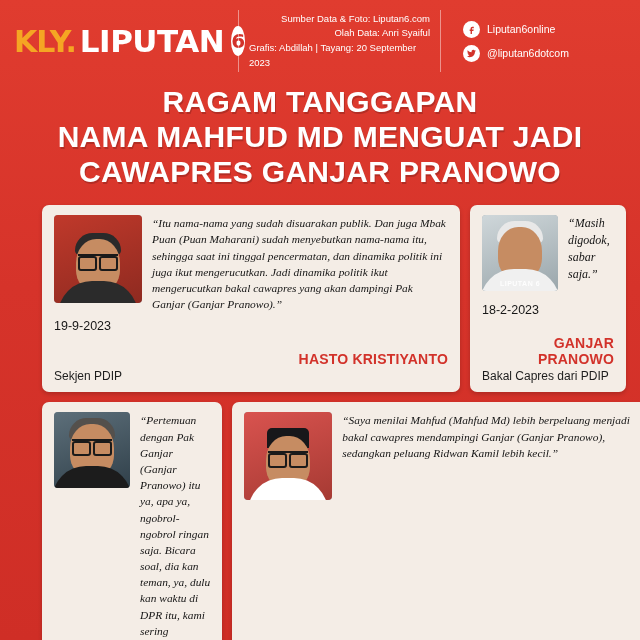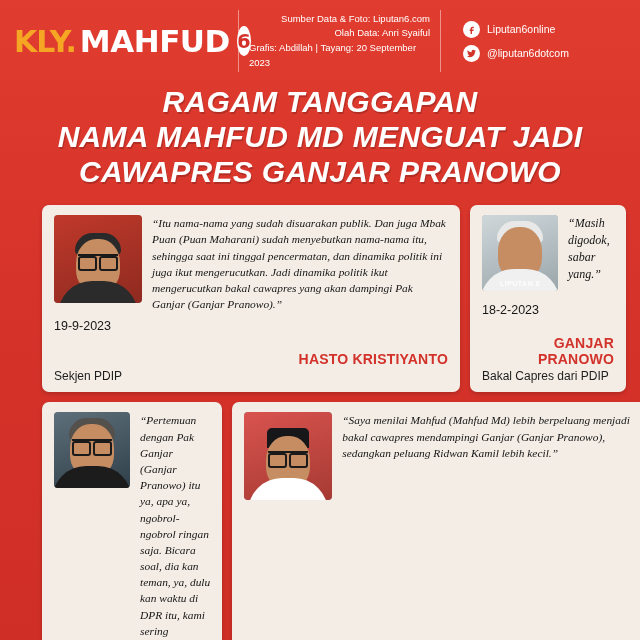--- a/index.html
+++ b/index.html
@@ -93,21 +93,20 @@
     text-align: center;
   }
   .title-line {
     color: #ffffff;
     font-weight: bold;
     font-size: 30px;
     line-height: 1.17;
     letter-spacing: 0.3px;
     text-shadow: 1px 2px 0 rgba(0,0,0,0.18);
     font-family: "Liberation Sans", sans-serif;
-    font-style: italic;
   }
   
   .cards {
     flex: 1;
     padding: 4px 14px 14px 14px;
     display: flex;
     flex-direction: column;
     gap: 10px;
   }
   .row {
@@ -239,21 +238,21 @@
   }
 </style>
 </head>
 <body>
 
 <div class="infographic">
 
   <div class="header">
     <div class="logo-block">
       <span class="logo-kly">KLY.</span>
-      <span class="logo-liputan">MAHFUD</span>
+      <span class="logo-liputan">LIPUTAN</span>
       <span class="logo-six">6</span>
     </div>
 
     <div class="credits">
       <div>Sumber Data &amp; Foto: Liputan6.com</div>
       <div>Olah Data: Anri Syaiful</div>
       <div>Grafis: Abdillah | Tayang: 20 September 2023</div>
     </div>
 
     <div class="socials">
@@ -306,21 +305,21 @@
 
       <div class="card narrow">
         <div class="card-top">
           <div class="photo small p-ganjar">
             <div class="bg-a"></div>
             <div class="hair"></div>
             <div class="head"></div>
             <div class="body-sh"></div>
             <div class="namebar">LIPUTAN 6</div>
           </div>
-          <div class="quote center">“Masih digodok, sabar yang.”</div>
+          <div class="quote center">“Masih digodok, sabar saja.”</div>
         </div>
         <div class="card-foot">
           <div class="date">18-2-2023</div>
           <div class="person">GANJAR PRANOWO</div>
           <div class="role">Bakal Capres dari PDIP</div>
         </div>
       </div>
 
     </div>
 

